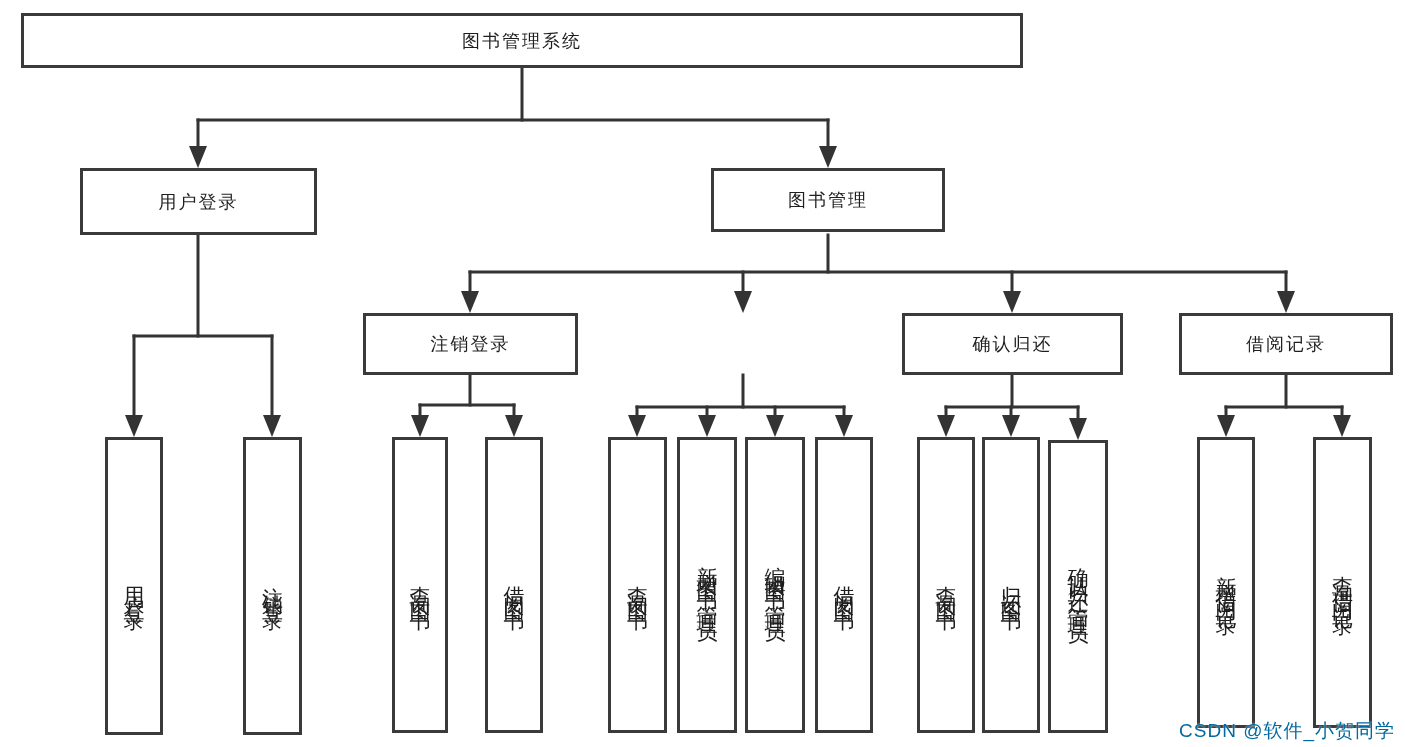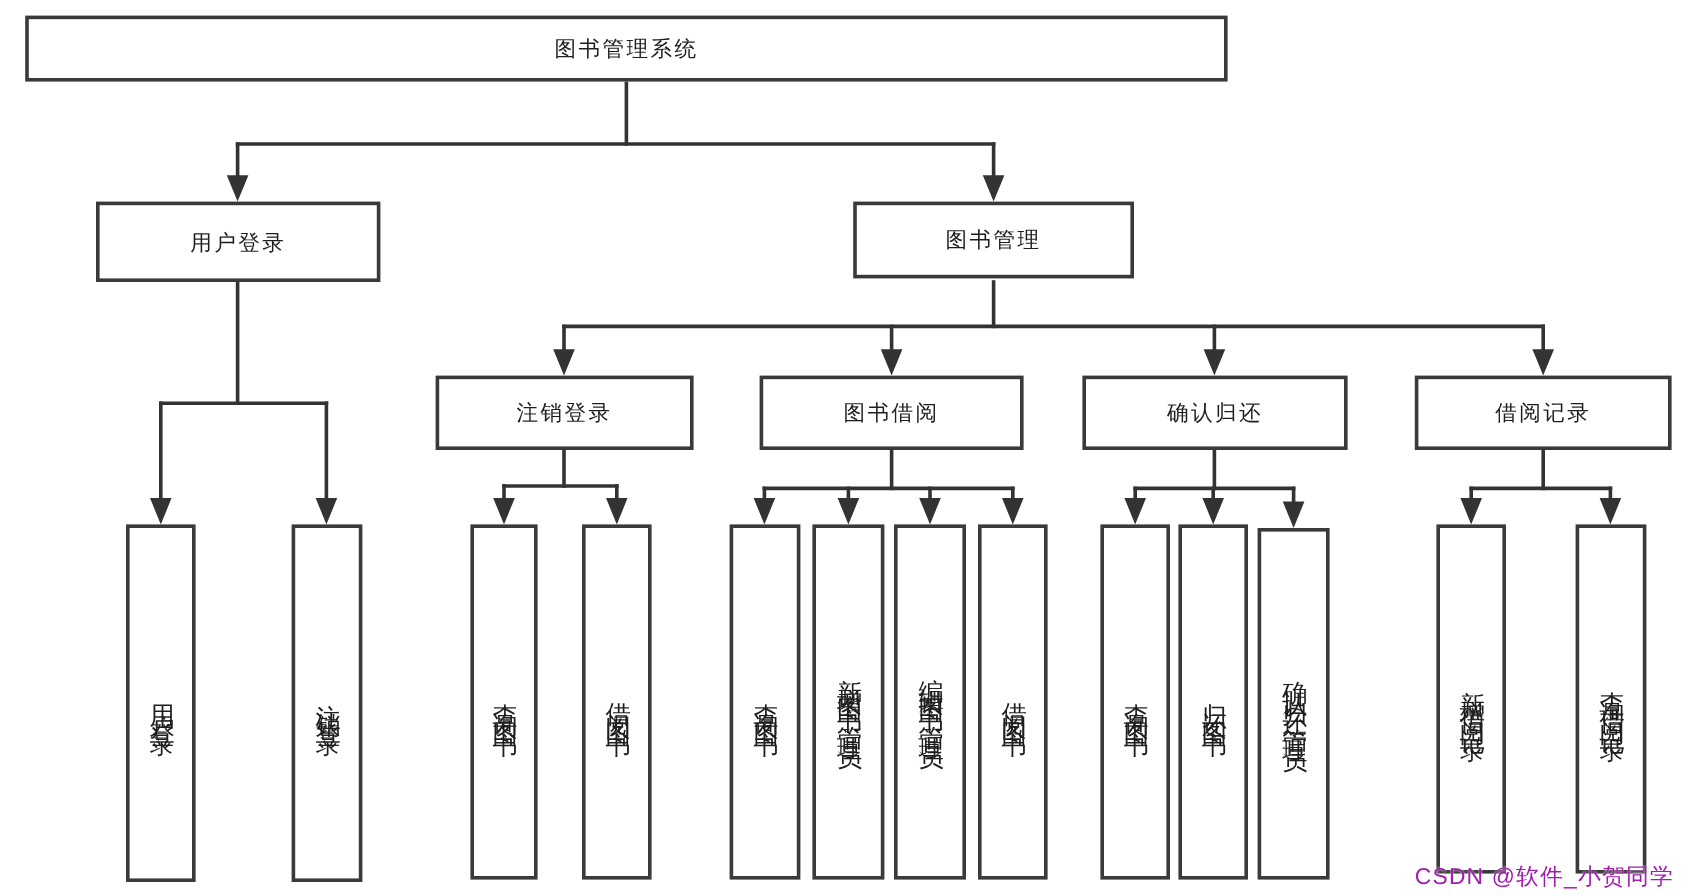--- a/index.html
+++ b/index.html
@@ -16,21 +16,21 @@
     font-size:18px;color:#1e1e1e;
   }
   .box.h span{letter-spacing:2px;white-space:nowrap;}
   .box.v{
     writing-mode:vertical-rl;text-orientation:mixed;
     letter-spacing:8px;font-size:21px;
   }
   .box.v span{white-space:nowrap;}
   .watermark{
     position:absolute;z-index:3;right:10px;top:718px;font-size:19px;
-    color:#a21caf;letter-spacing:1px;white-space:nowrap;
+    color:#0369a1;letter-spacing:1px;white-space:nowrap;
     text-shadow:0 0 2px #ffffff;
   }
 </style>
 </head>
 <body>
 
 <div class="canvas">
 
   <svg id="connectors" width="1405" height="747">
       <line x1="522" y1="68" x2="522" y2="120"></line>
@@ -94,23 +94,20 @@
   <div class="box h" style="left:80px;top:168px;width:237px;height:67px">
     <span>用户登录</span>
   </div>
   <div class="box h" style="left:711px;top:168px;width:234px;height:64px">
     <span>图书管理</span>
   </div>
 
   <div class="box h" style="left:363px;top:313px;width:215px;height:62px">
     <span>注销登录</span>
   </div>
-  <div class="box h" style="left:633px;top:313px;width:220px;height:62px">
-    <span>图书借阅</span>
-  </div>
   <div class="box h" style="left:902px;top:313px;width:221px;height:62px">
     <span>确认归还</span>
   </div>
   <div class="box h" style="left:1179px;top:313px;width:214px;height:62px">
     <span>借阅记录</span>
   </div>
 
   <div class="box v" style="left:105px;top:437px;width:58px;height:298px">
     <span>用户登录</span>
   </div>

